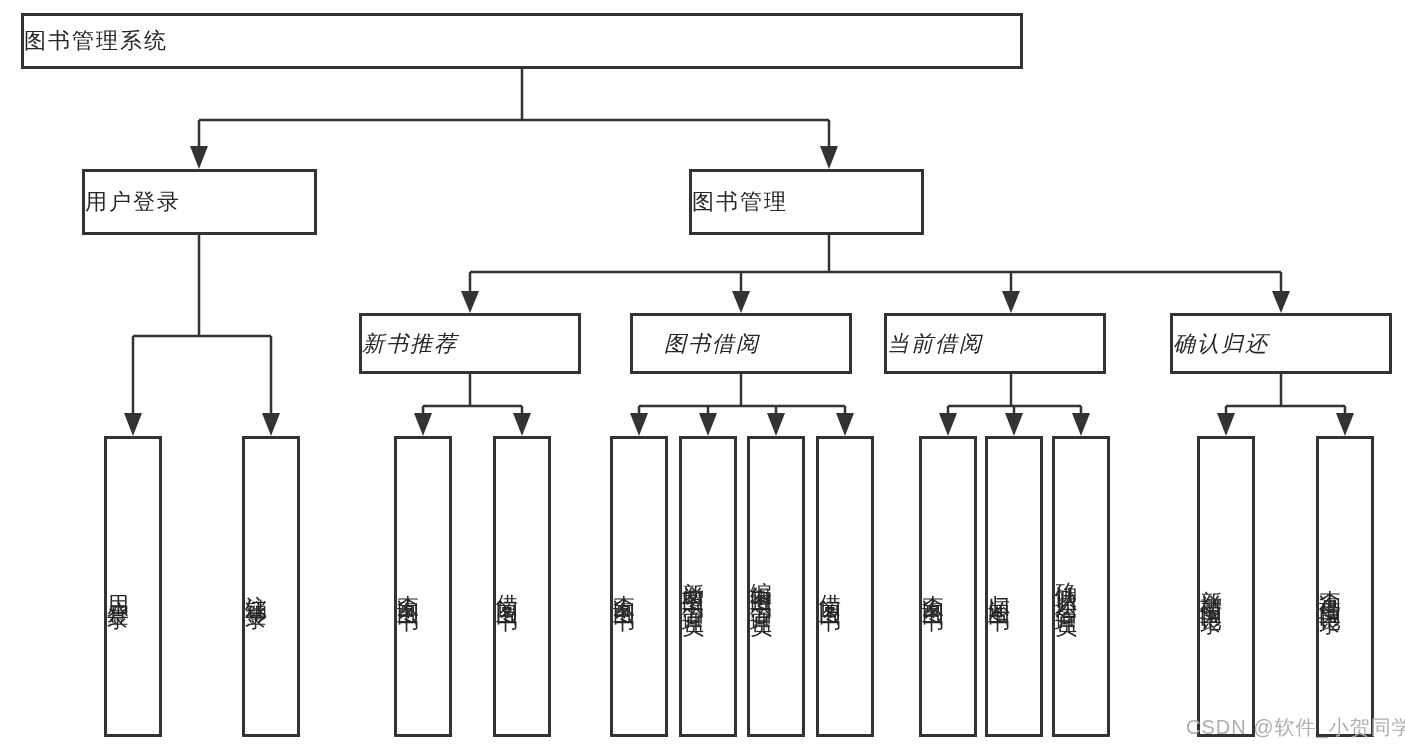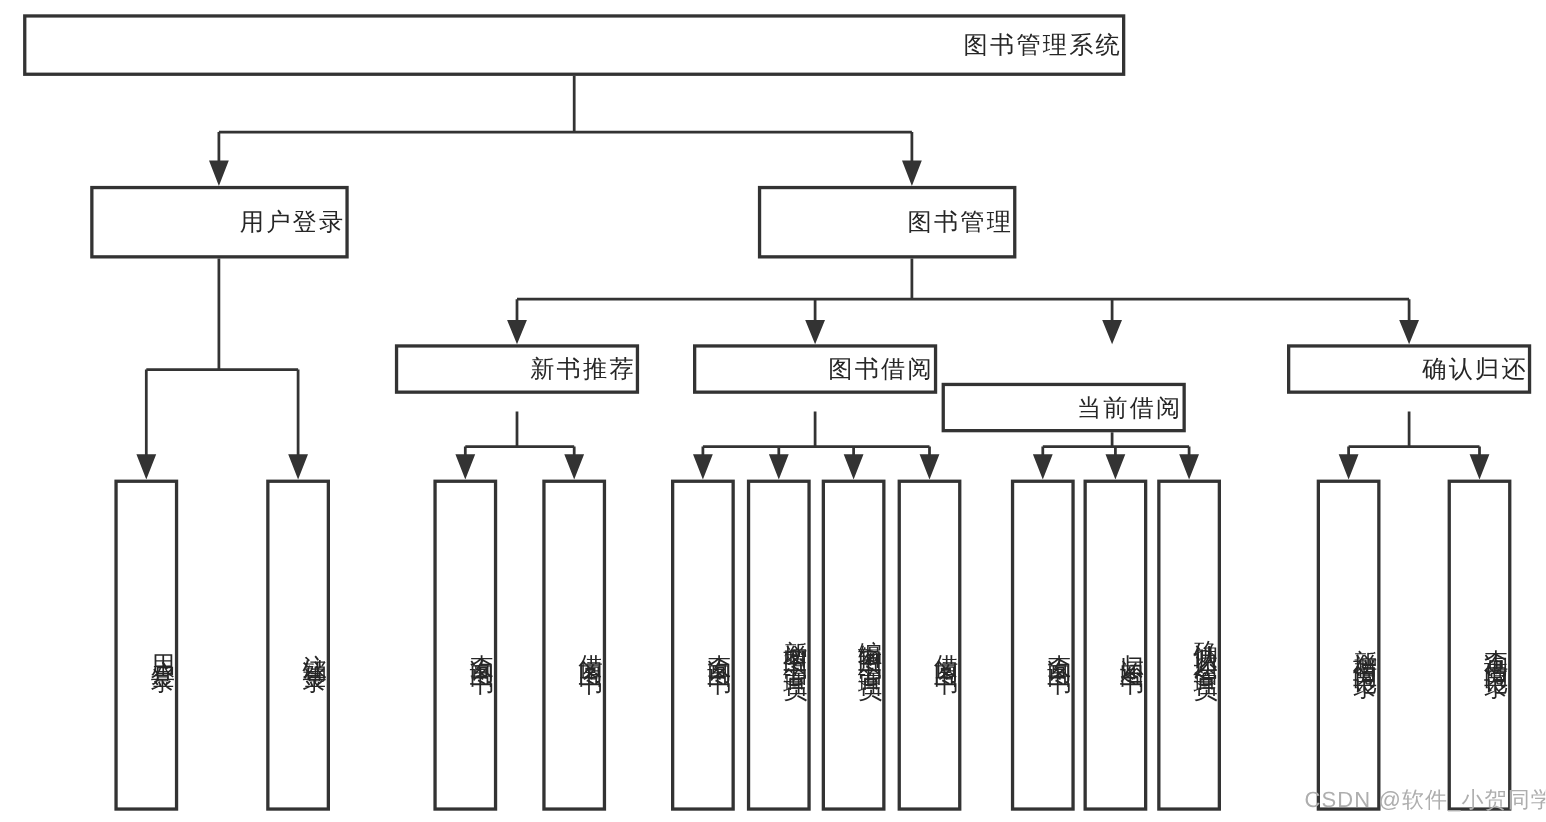--- a/index.html
+++ b/index.html
@@ -9,26 +9,26 @@
     background:#ffffff;
     font-family:"Liberation Sans",sans-serif;
     overflow:hidden;
   }
   svg.connectors{position:absolute;left:0;top:0;z-index:1;}
   .node{
     position:absolute;
     background:#ffffff;
     border:3px solid #333333;
     box-sizing:border-box;
-    display:flex;align-items:center;justify-content:flex-end;
+    display:flex;align-items:center;justify-content:flex-start;
     z-index:2;
   }
   .root{left:21px;top:13px;width:1002px;height:56px;}
   .l2{top:169px;width:235px;height:66px;}
-  .l3{top:313px;width:222px;height:45px;}
+  .l3{top:313px;width:222px;height:61px;font-style:italic;}
   .leaf{top:436px;width:58px;height:301px;}
   .node span{color:#262626;}
   .h-label{font-size:22px;letter-spacing:2px;white-space:nowrap;}
   .v-label{
     writing-mode:vertical-rl;
     text-orientation:mixed;
     font-size:22px;
     letter-spacing:5px;
     line-height:1;
   }
@@ -72,24 +72,24 @@
   <div class="node l2" style="left:82px;">
     <span class="h-label">用户登录</span>
   </div>
   <div class="node l2" style="left:689px;">
     <span class="h-label">图书管理</span>
   </div>
 
   <div class="node l3" style="left:359px;">
     <span class="h-label">新书推荐</span>
   </div>
-  <div class="node l3" style="left:630px;">
+  <div class="node l3" style="left:630px;padding-left:31px;">
     <span class="h-label">图书借阅</span>
   </div>
-  <div class="node l3" style="left:856px;margin-top:35px;">
+  <div class="node l3" style="left:884px;">
     <span class="h-label">当前借阅</span>
   </div>
   <div class="node l3" style="left:1170px;">
     <span class="h-label">确认归还</span>
   </div>
 
   <div class="node leaf" style="left:104px;">
     <span class="v-label">用户登录</span>
   </div>
   <div class="node leaf" style="left:242px;">

